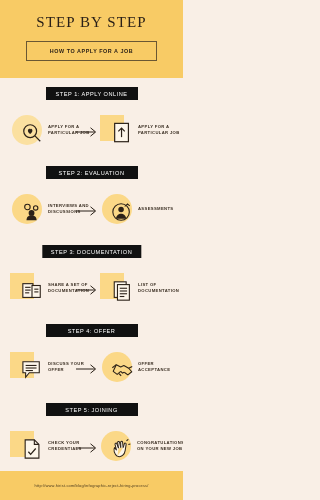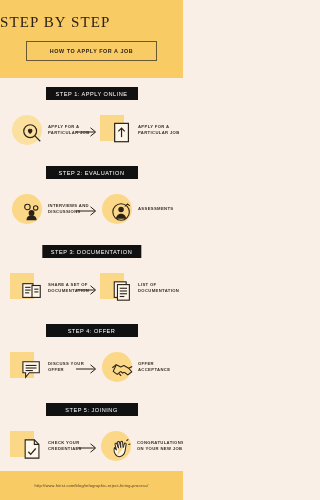--- a/index.html
+++ b/index.html
@@ -14,21 +14,21 @@
     width:183px; height:500px;
     background:#F9EFE6;
   }
 
   
   .header {
     background:#F8CB65;
     width:183px;
     height:78px;
     padding-top:14px;
-    text-align:left;
+    text-align:center;
   }
   .header-title {
     font-size:15px;
     letter-spacing:1.1px;
     color:#2B2118;
     font-family:"Liberation Serif", serif;
     font-weight:400;
   }
   .header-sub-box {
     margin:10px auto 0 auto;

